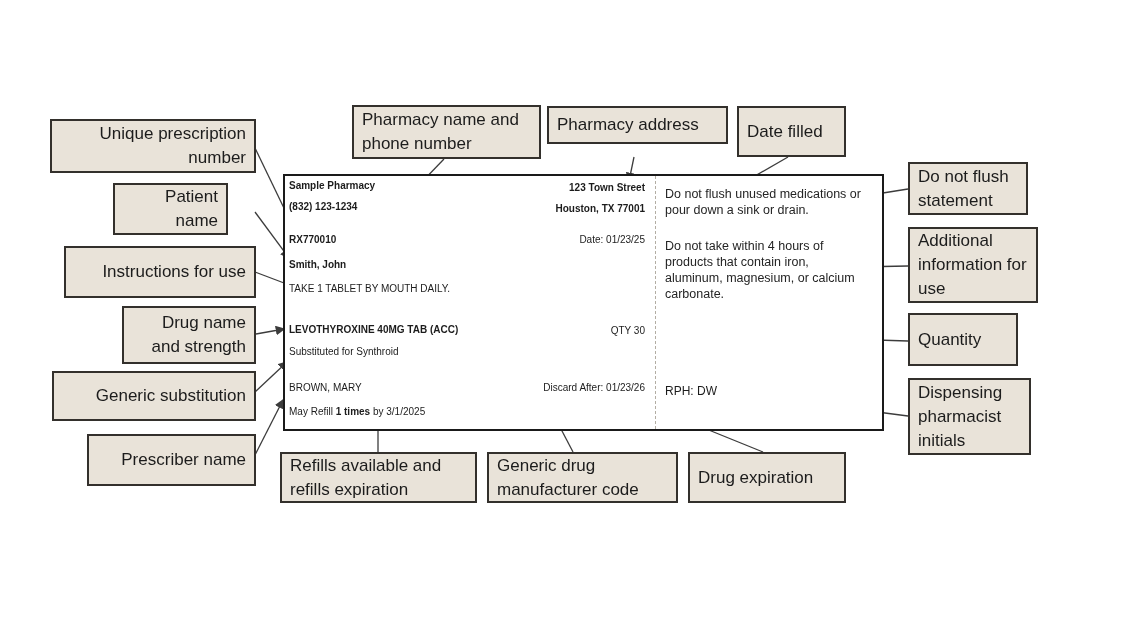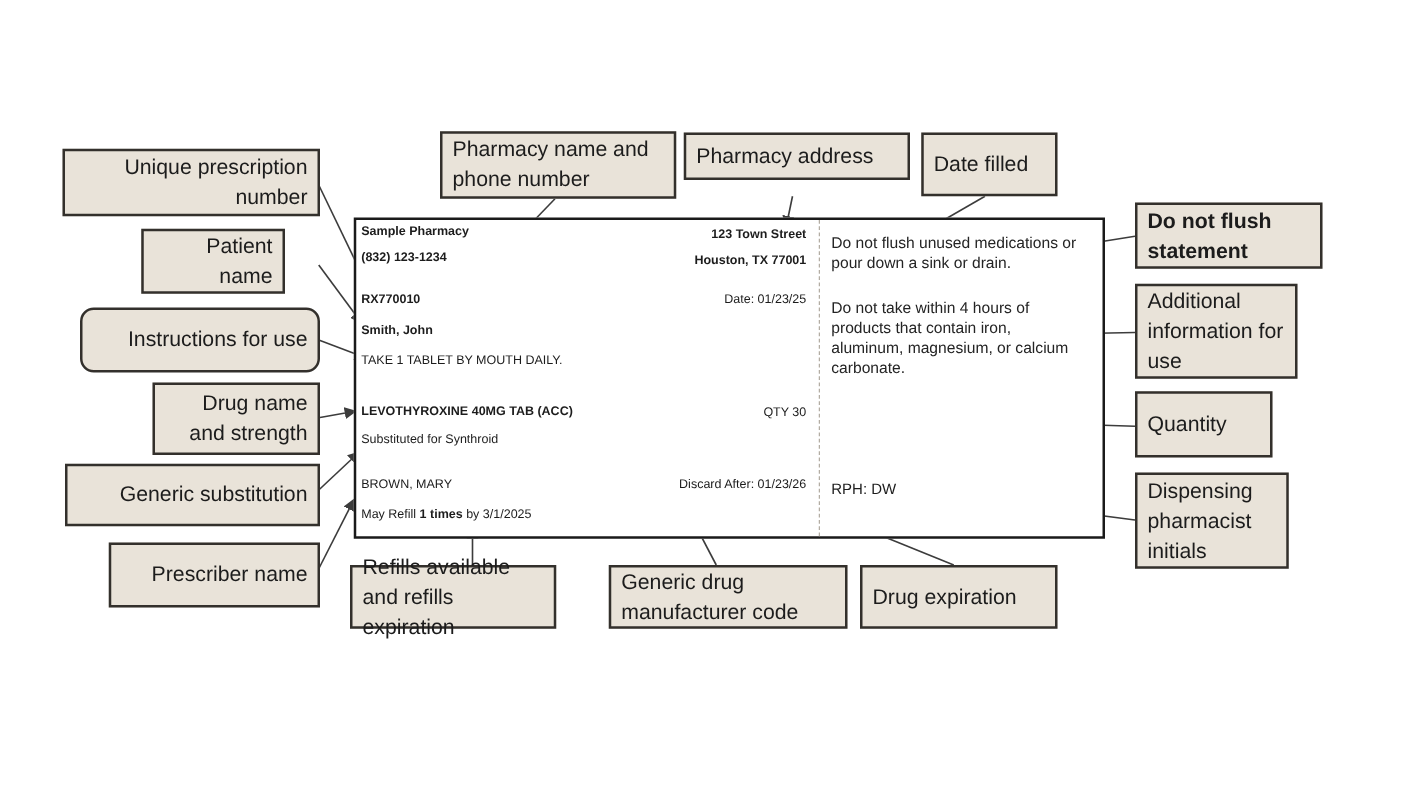--- a/index.html
+++ b/index.html
@@ -52,21 +52,21 @@
     <line x1="573" y1="452" x2="517" y2="345" marker-end="url(#arrhead)"></line>
     <line x1="763" y1="452" x2="647" y2="405" marker-end="url(#arrhead)"></line>
   </svg>
 
   <div class="callout ra" style="left:50px;top:119px;width:206px;height:54px;">
       <span>Unique prescription number</span>
     </div>
   <div class="callout ra" style="left:113px;top:183px;width:115px;height:52px;">
       <span>Patient name</span>
     </div>
-  <div class="callout ra" style="left:64px;top:246px;width:192px;height:52px;border-radius:11px;">
+  <div class="callout ra" style="left:64px;top:246px;width:192px;height:52px;">
       <span>Instructions for use</span>
     </div>
   <div class="callout ra" style="left:122px;top:306px;width:134px;height:58px;">
       <span>Drug name and strength</span>
     </div>
   <div class="callout ra" style="left:87px;top:434px;width:169px;height:52px;">
       <span>Prescriber name</span>
     </div>
   <div class="callout ra" style="left:52px;top:371px;width:204px;height:50px;">
       <span>Generic substitution</span>
@@ -75,34 +75,34 @@
   <div class="callout" style="left:352px;top:105px;width:189px;height:54px;">
       <span>Pharmacy name and phone number</span>
     </div>
   <div class="callout" style="left:547px;top:106px;width:181px;height:38px;">
       <span>Pharmacy address</span>
     </div>
   <div class="callout" style="left:737px;top:106px;width:109px;height:51px;">
       <span>Date filled</span>
     </div>
 
-  <div class="callout" style="left:908px;top:162px;width:150px;height:53px;font-weight:bold;">
+  <div class="callout" style="left:908px;top:162px;width:120px;height:53px;">
       <span>Do not flush statement</span>
     </div>
   <div class="callout" style="left:908px;top:227px;width:130px;height:76px;">
       <span>Additional information for use</span>
     </div>
   <div class="callout" style="left:908px;top:313px;width:110px;height:53px;">
       <span>Quantity</span>
     </div>
   <div class="callout" style="left:908px;top:378px;width:123px;height:77px;">
       <span>Dispensing pharmacist initials</span>
     </div>
 
-  <div class="callout" style="left:280px;top:452px;width:165px;height:51px;">
+  <div class="callout" style="left:280px;top:452px;width:197px;height:51px;">
       <span>Refills available and refills expiration</span>
     </div>
   <div class="callout" style="left:487px;top:452px;width:191px;height:51px;">
       <span>Generic drug manufacturer code</span>
     </div>
   <div class="callout" style="left:688px;top:452px;width:158px;height:51px;">
       <span>Drug expiration</span>
     </div>
 
   <div class="rxlabel" style="left:283px;top:174px;width:601px;height:257px;">

